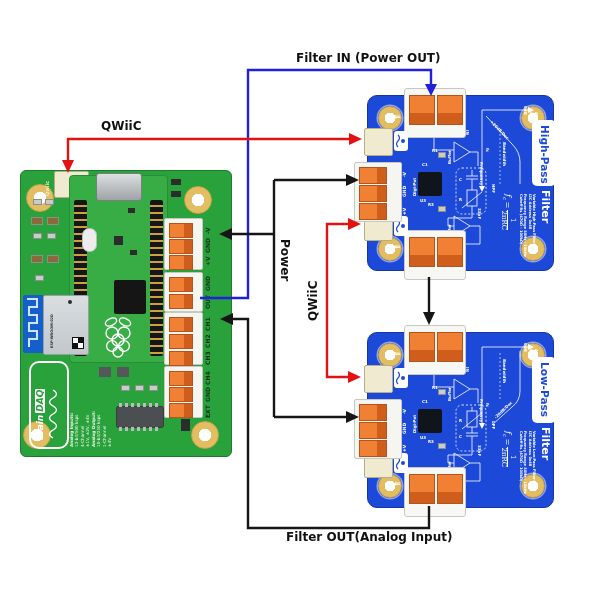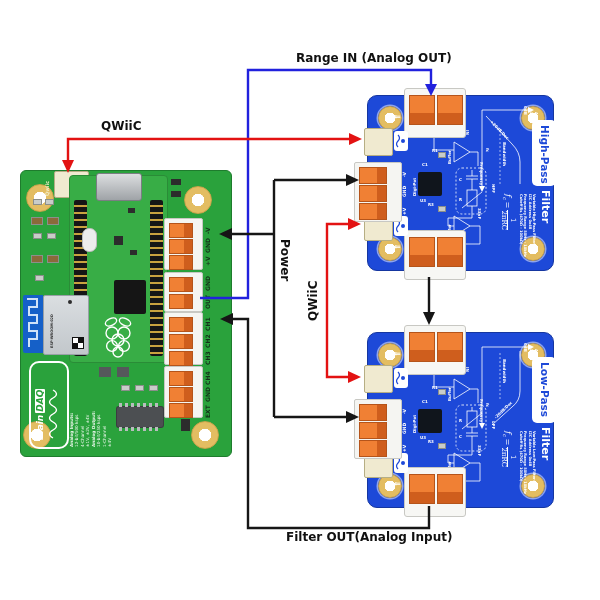--- a/index.html
+++ b/index.html
@@ -88,21 +88,21 @@
     <polygon points="348,218 348,230 361,224" fill="#e31212"></polygon>
     <polygon points="348,371 348,383 361,377" fill="#e31212"></polygon>
     <polygon points="232,228 232,240 219,234" fill="#161616"></polygon>
     <polygon points="346,174 346,186 359,180" fill="#161616"></polygon>
     <polygon points="346,411 346,423 359,417" fill="#161616"></polygon>
     <polygon points="423,312 435,312 429,325" fill="#161616"></polygon>
     <polygon points="233,313 233,325 220,319" fill="#161616"></polygon>
   </g>
 </svg>
 
-<div class="lbl" style="left:296px;top:51px">Range IN (Analog OUT)</div>
+<div class="lbl" style="left:296px;top:51px">Filter IN (Power OUT)</div>
 <div class="lbl" style="left:101px;top:119px">QWiiC</div>
 <div class="lbl rot90" style="left:292px;top:239px">Power</div>
 <div class="lbl rot270" style="left:306px;top:321px">QWiiC</div>
 <div class="lbl" style="left:286px;top:530px">Filter OUT(Analog Input)</div>
 
 <div id="daq">
   <div class="ghole" style="left:5px;top:13px"></div>
   <div class="ghole" style="left:163px;top:15px"></div>
   <div class="ghole" style="left:2px;top:250px"></div>
   <div class="ghole" style="left:170px;top:250px"></div>

